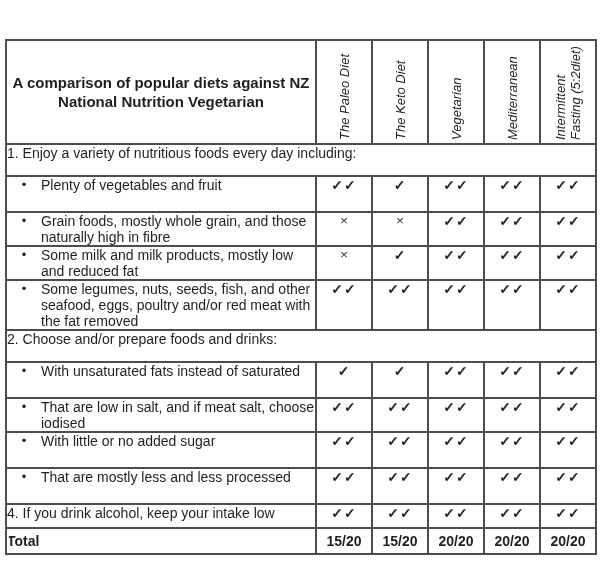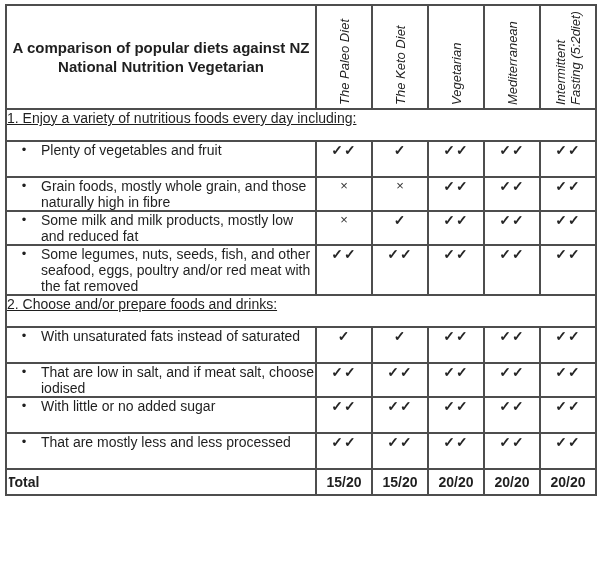--- a/index.html
+++ b/index.html
@@ -14,20 +14,21 @@
     height: 570px;
     background: #ffffff;
     box-sizing: border-box;
     padding: 4px 5px;
   }
   table.diet-table {
     border-collapse: collapse;
     table-layout: fixed;
     width: 590px;
     background: #ffffff;
+    margin-top: 35px;
   }
   table.diet-table col.c-label { width: 310px; }
   table.diet-table col.c-diet  { width: 56px; }
   table.diet-table td, table.diet-table th {
     border: 2px solid #4d4d4d;
     padding: 0;
     background: #ffffff;
     overflow: hidden;
   }
   
@@ -77,21 +78,21 @@
     text-align: center;
     vertical-align: top;
     font-weight: bold;
     font-size: 14px;
     line-height: 16px;
     padding-top: 3px;
     letter-spacing: 1px;
     color: #262626;
   }
   td.mark-cell.x { font-weight: normal; font-size: 13px; letter-spacing: 0; color: #333; }
-  tr.r-section td { height: 30px; text-decoration: underline; }
+  tr.r-section td { height: 30px; }
   tr.r-single td { height: 34px; }
   tr.r-compact td { height: 22px; }
   tr.r-total td { height: 24px; vertical-align: middle; }
   td.total-label {
     font-weight: bold;
     font-size: 14px;
     padding-left: 8px;
     border-radius: 13px;
   }
   td.total-score {
@@ -251,20 +252,30 @@
         </div>
       </td>
       <td class="mark-cell">✓✓</td>
       <td class="mark-cell">✓✓</td>
       <td class="mark-cell">✓✓</td>
       <td class="mark-cell">✓✓</td>
       <td class="mark-cell">✓✓</td>
     </tr>
 
 
+    <tr class="r-compact">
+      <td class="label-cell">
+        <span>4. If you drink alcohol, keep your intake low</span>
+      </td>
+      <td class="mark-cell">✓✓</td>
+      <td class="mark-cell">✓✓</td>
+      <td class="mark-cell">✓✓</td>
+      <td class="mark-cell">✓✓</td>
+      <td class="mark-cell">✓✓</td>
+    </tr>
 
     <tr class="r-total">
       <td class="total-label">Total</td>
       <td class="total-score">15/20</td>
       <td class="total-score">15/20</td>
       <td class="total-score">20/20</td>
       <td class="total-score">20/20</td>
       <td class="total-score">20/20</td>
     </tr>
   </tbody>

